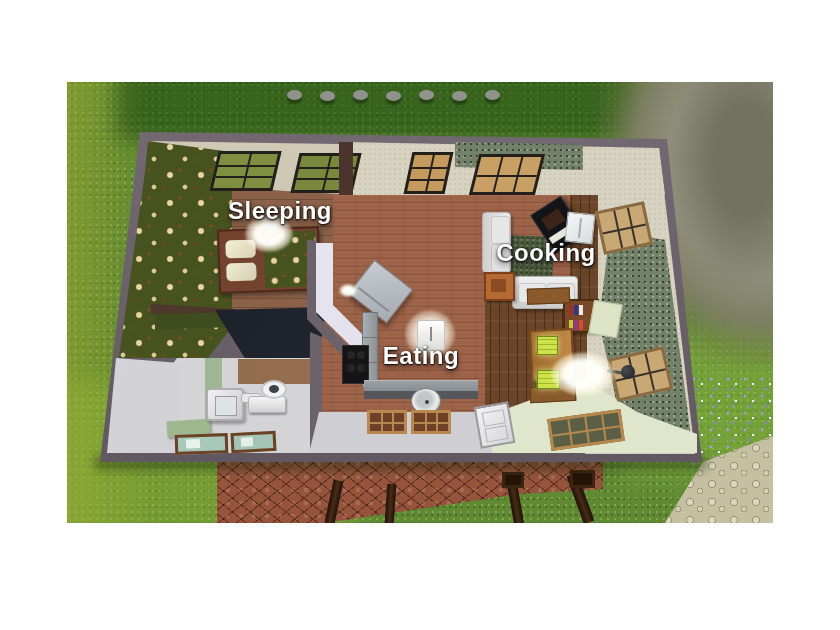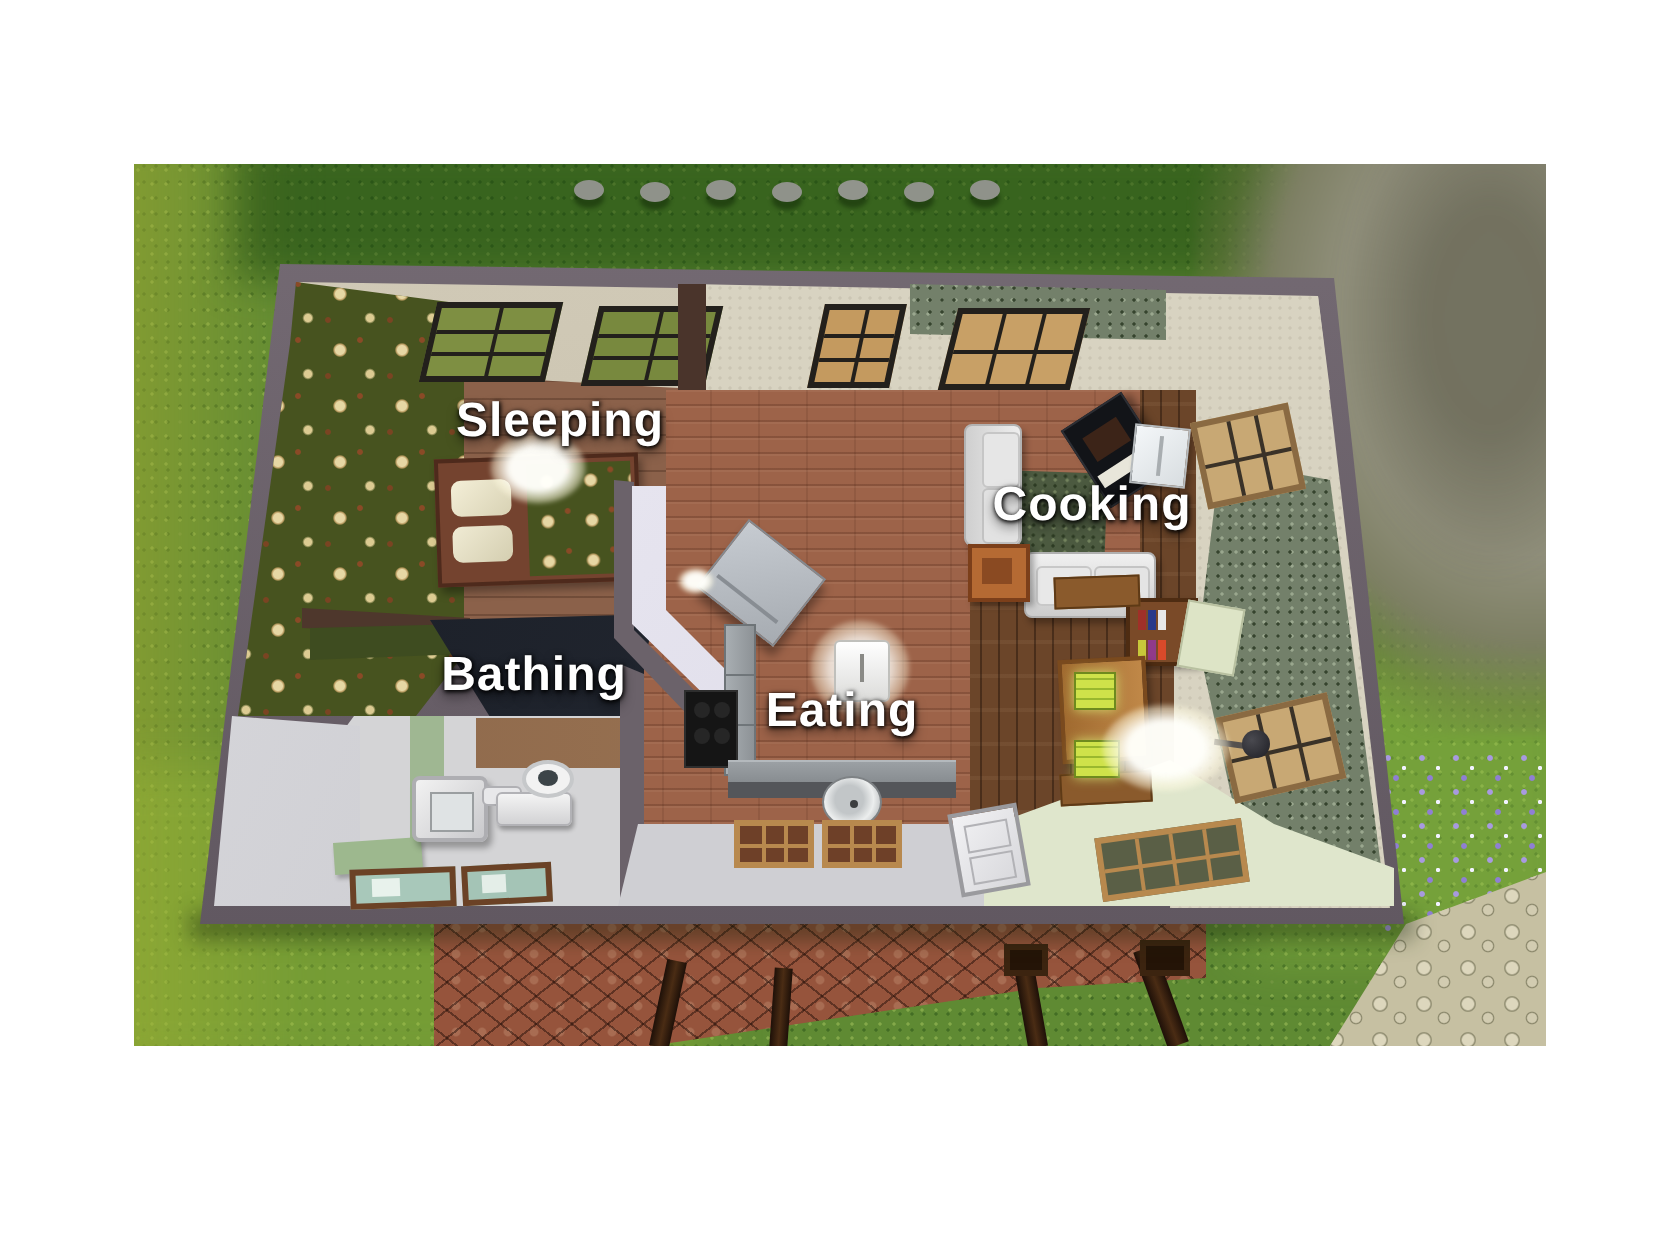--- a/index.html
+++ b/index.html
@@ -279,18 +279,17 @@
     <div class="abs" style="left:5px;top:21px;width:20px;height:12px;border:1px solid #b2b2b6;"></div>
   </div>
   <div class="win tanframe" style="left:482px;top:332px;width:74px;height:32px;background:#5a5f46;transform:rotate(-8deg);">
     <i class="m mv" style="left:25%;"></i>
     <i class="m mv" style="left:50%;"></i>
     <i class="m mv" style="left:75%;"></i>
     <i class="m mh" style="top:50%;"></i>
   </div>
 
   <div class="room-label" style="left:213px;top:129px;">Sleeping</div>
-  <div class="room-label" style="left:200px;top:256px;">Bathing</div>
   <div class="room-label" style="left:354px;top:274px;">Eating</div>
   <div class="room-label" style="left:479px;top:171px;">Cooking</div>
 
  </div>
 </div>
 
 </body></html>

